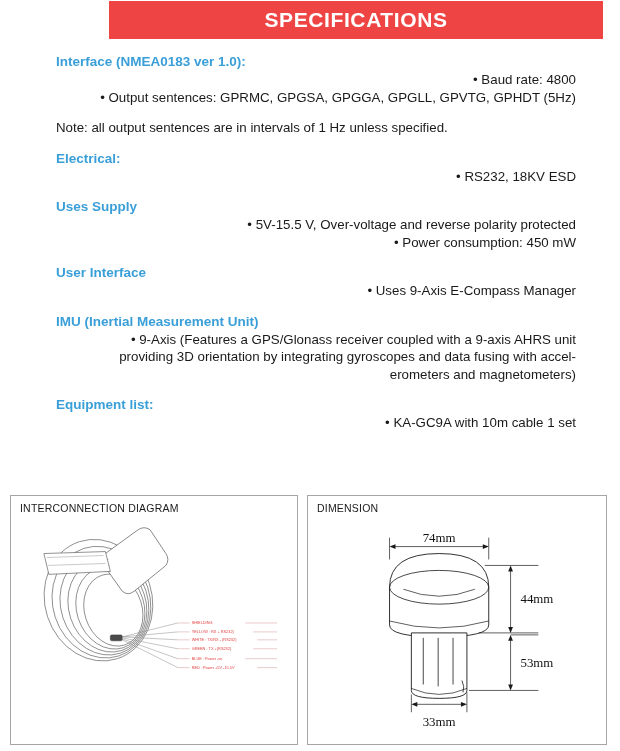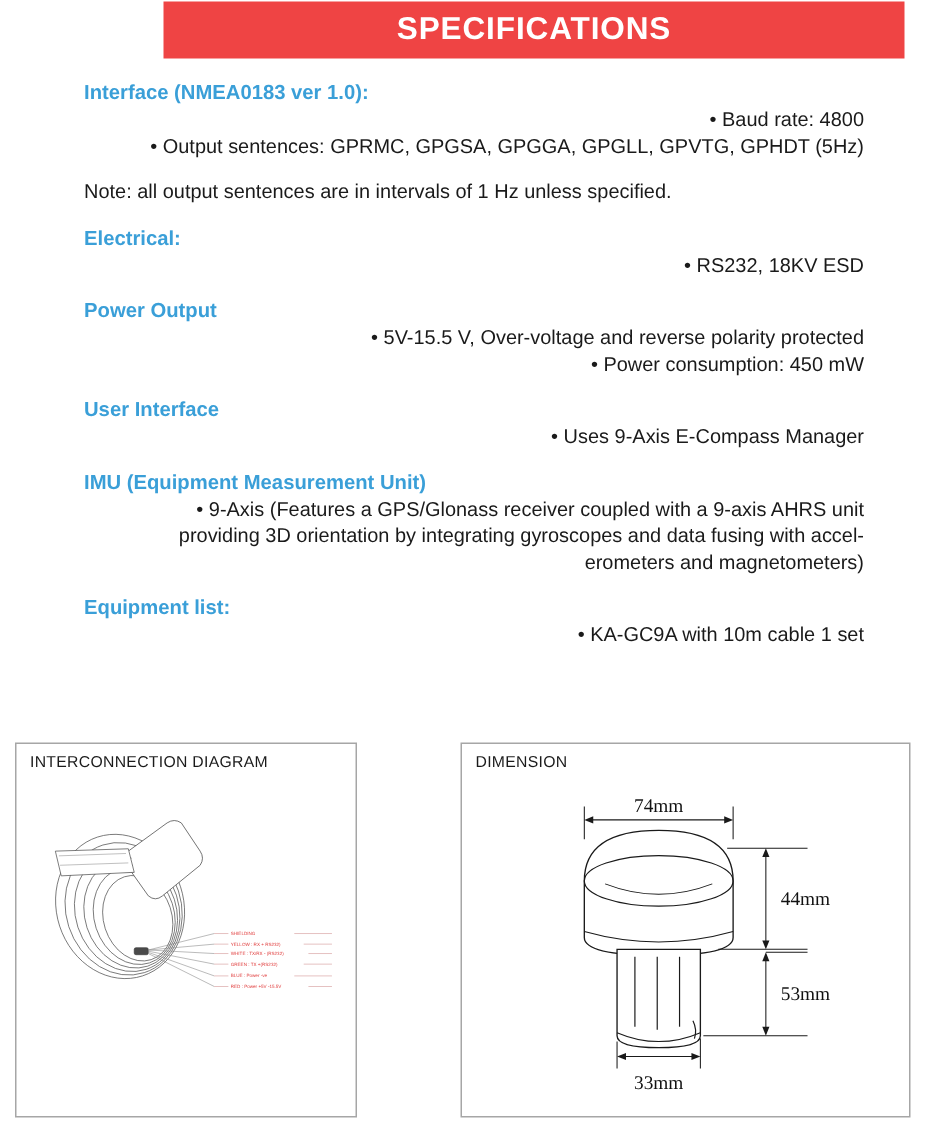--- a/index.html
+++ b/index.html
@@ -69,21 +69,21 @@
 
   
   .panel {
     position: absolute;
     top: 495px;
     height: 250px;
     border: 1px solid #a6a6a6;
     background: #ffffff;
     box-sizing: border-box;
   }
-  #panel-interconnection { left: 10px; width: 228px; }
+  #panel-interconnection { left: 10px; width: 288px; }
   #panel-dimension { left: 307px; width: 300px; }
 
   .panel-title {
     position: absolute;
     left: 9px;
     top: 6px;
     font-size: 10.5px;
     color: #1a1a1a;
     letter-spacing: 0.2px;
   }
@@ -123,32 +123,32 @@
   <div class="note-block">
     <div class="note-line">Note: all output sentences are in intervals of 1 Hz unless specified.</div>
   </div>
 
   <div class="spec-section">
     <div class="sec-heading">Electrical:</div>
     <div class="sec-line">• RS232, 18KV ESD</div>
   </div>
 
   <div class="spec-section">
-    <div class="sec-heading">Power Output</div>
+    <div class="sec-heading">Uses Supply</div>
     <div class="sec-line">• 5V-15.5 V, Over-voltage and reverse polarity protected</div>
     <div class="sec-line">• Power consumption: 450 mW</div>
   </div>
 
   <div class="spec-section">
     <div class="sec-heading">User Interface</div>
     <div class="sec-line">• Uses 9-Axis E-Compass Manager</div>
   </div>
 
   <div class="spec-section">
-    <div class="sec-heading">IMU (Equipment Measurement Unit)</div>
+    <div class="sec-heading">IMU (Inertial Measurement Unit)</div>
     <div class="sec-line">• 9-Axis (Features a GPS/Glonass receiver coupled with a 9-axis AHRS unit
 providing 3D orientation by integrating gyroscopes and data fusing with accel-
 erometers and magnetometers)</div>
   </div>
 
   <div class="spec-section">
     <div class="sec-heading">Equipment list:</div>
     <div class="sec-line">• KA-GC9A with 10m cable 1 set</div>
   </div>
 

